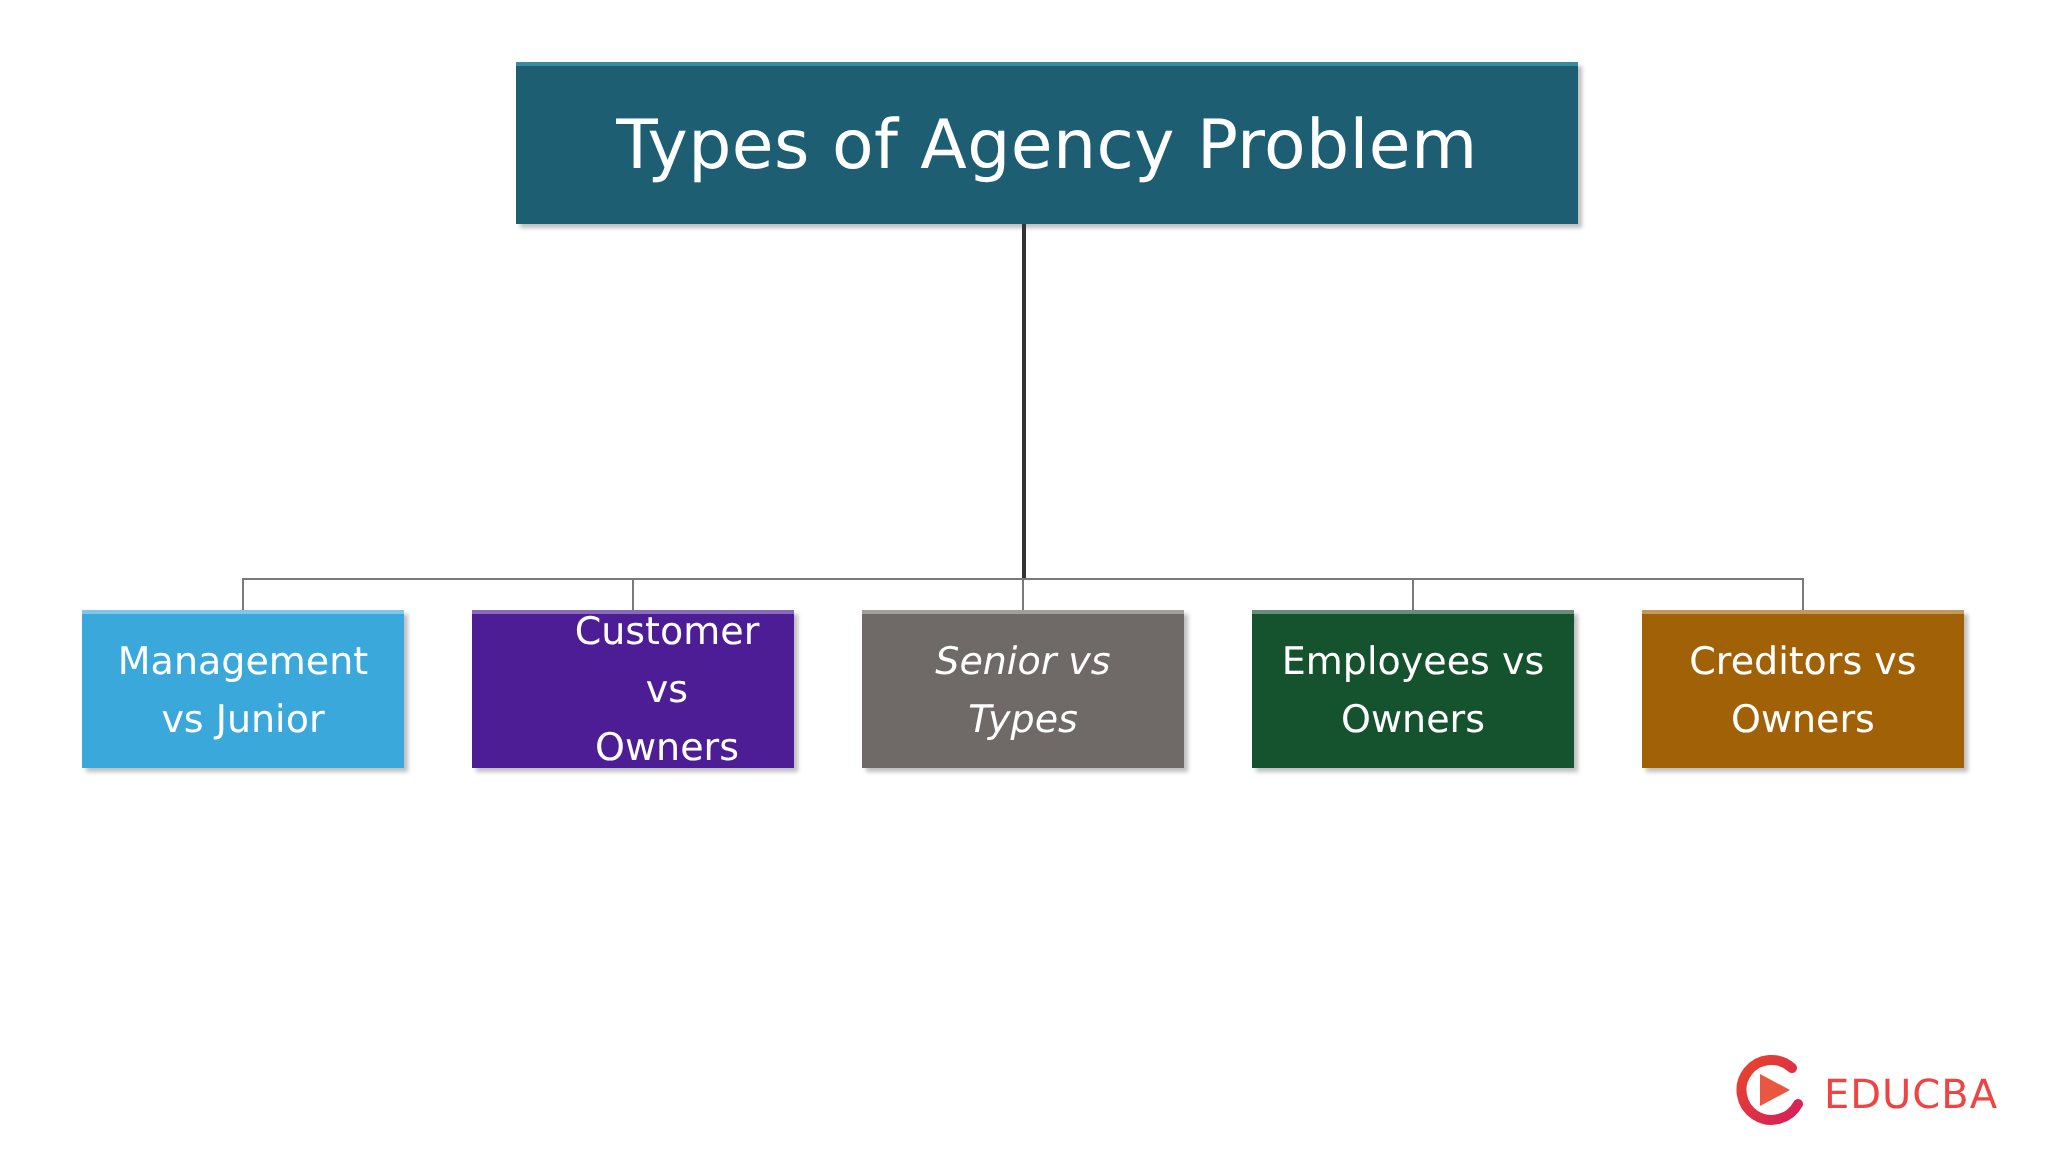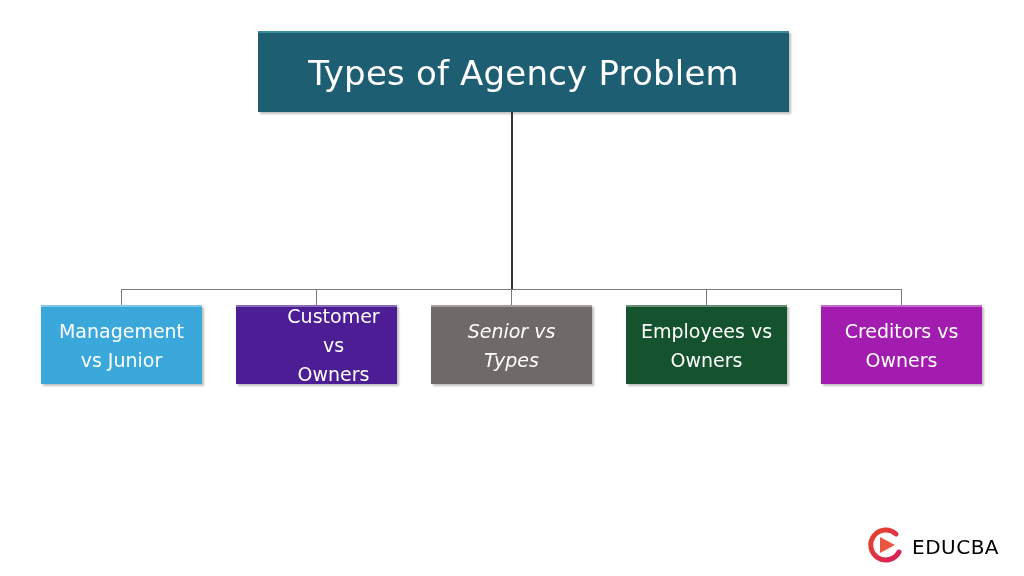--- a/index.html
+++ b/index.html
@@ -27,21 +27,21 @@
       display: flex; align-items: center; justify-content: center; text-align: center;
       color: #ffffff; font-size: 19px; line-height: 29px;
       box-shadow: 2px 2px 2px rgba(0,0,0,0.25);
       border-top: 2px solid rgba(255,255,255,0.35);
       padding: 0 4px;
     }
     .logo {
       position: absolute; left: 866px; top: 528px; height: 38px;
       display: flex; align-items: center; gap: 8px;
     }
-    .logo-text { font-size: 20px; color: #000000; letter-spacing: 0.5px; }
+    .logo-text { font-size: 20px; color: #ef4444; letter-spacing: 0.5px; }
   </style>
 </head>
 <body>
 
 <div class="title-box">
   <span>Types of Agency Problem</span>
 </div>
 
 <div class="line trunk"></div>
 <div class="line hbar"></div>
@@ -56,21 +56,21 @@
 </div>
 <div class="child" style="left:236px; background:#4c1d95;padding-left:38px;">
   <div><span>Customer vs</span><br><span>Owners</span></div>
 </div>
 <div class="child" style="left:431px; background:#6f6a68;font-style:italic;">
   <div><span>Senior vs</span><br><span>Types</span></div>
 </div>
 <div class="child" style="left:626px; background:#14532d;">
   <div><span>Employees vs</span><br><span>Owners</span></div>
 </div>
-<div class="child" style="left:821px; background:#a21caf;">
+<div class="child" style="left:821px; background:#a16207;">
   <div><span>Creditors vs</span><br><span>Owners</span></div>
 </div>
 
 <div class="logo">
   <span>
     <svg width="38" height="38" viewBox="0 0 38 38">
       <defs>
         <linearGradient id="g1" x1="0" y1="0" x2="1" y2="1">
           <stop offset="0" stop-color="#e8452c"></stop>
           <stop offset="1" stop-color="#d61f5a"></stop>

